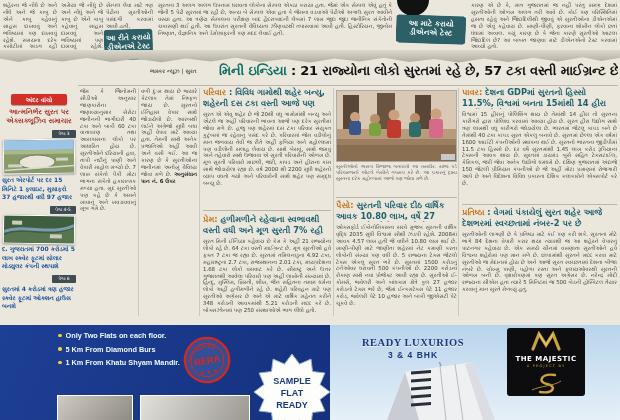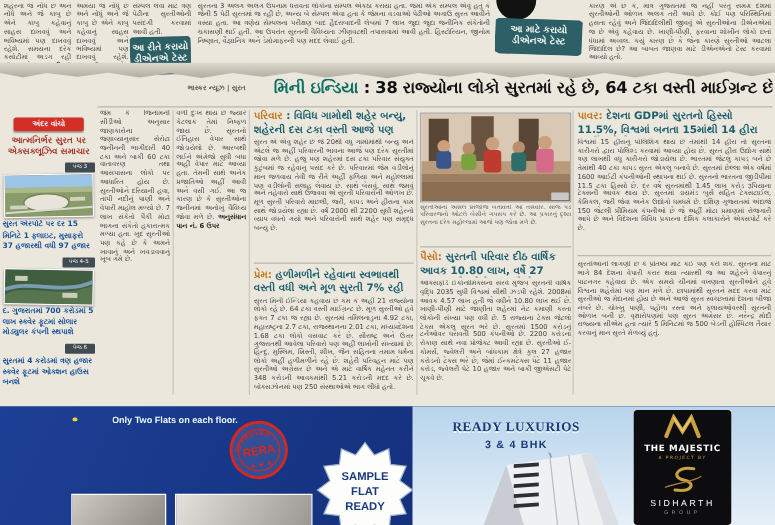--- a/index.html
+++ b/index.html
@@ -26,21 +26,21 @@
   .jump{font-weight:bold;color:#222;}
   .sb-pill{background:var(--masthead-red);color:#fff;font-size:6px;font-weight:bold;text-align:center;
            line-height:11px;border-radius:2px;box-shadow:0 1px 1px rgba(0,0,0,.3);overflow:hidden;}
   .sb-head{color:var(--sidebar-maroon);font-size:7px;line-height:9px;font-weight:bold;text-align:center;overflow:hidden;}
   .pg-tag{background:#414b52;color:#fff;font-size:4.5px;line-height:8px;text-align:center;border-radius:1px;overflow:hidden;}
   .sb-item{color:var(--link-blue);font-size:6px;line-height:8.5px;font-weight:bold;overflow:hidden;}
   .thumb{border:1.5px solid #fff;box-shadow:0 1px 2px rgba(0,0,0,.35);overflow:hidden;background:#888;}
   .ad{background:linear-gradient(115deg,#1d3f95 0%,var(--ad-navy) 55%,#102a6e 100%);overflow:hidden;}
   .bullet-row{display:flex;align-items:center;margin-bottom:4.6px;}
   .bullet-dot{width:3.5px;height:3.5px;border-radius:50%;background:var(--bullet-yellow);margin-right:4px;flex:0 0 auto;}
-  .bullet-text{color:var(--ad-text-cyan);font-size:7.3px;font-weight:bold;font-family:"Liberation Sans",sans-serif;white-space:nowrap;overflow:hidden;margin-left:24px;}
+  .bullet-text{color:var(--ad-text-cyan);font-size:7.3px;font-weight:bold;font-family:"Liberation Sans",sans-serif;white-space:nowrap;overflow:hidden;}
   .burst-text{fill:var(--burst-text-navy);font-weight:bold;font-size:9px;font-family:"Liberation Sans",sans-serif;}
   .promo1{color:#1b3878;font-size:10.5px;font-weight:800;letter-spacing:.5px;text-align:center;
           font-family:"Liberation Serif","DejaVu Serif",serif;text-shadow:0 1px 0 rgba(255,255,255,.7);white-space:nowrap;overflow:hidden;}
   .promo2{color:#1b3878;font-size:8.5px;font-weight:bold;letter-spacing:1px;text-align:center;
           font-family:Liberation Sans, sans-serif;white-space:nowrap;overflow:hidden;}
   .brand-panel{background:#0d0d0f;border-radius:3px;text-align:center;overflow:hidden;}
   .brand-name{color:#fff;font-size:7px;font-weight:bold;letter-spacing:.5px;white-space:nowrap;}
   .brand-sub{color:var(--gold);font-size:3.5px;letter-spacing:1.2px;margin-top:1px;white-space:nowrap;}
   .group-name{color:#fff;font-size:7px;letter-spacing:2px;font-family:"Liberation Sans",sans-serif;white-space:nowrap;}
   .group-sub{color:#9a9a9a;font-size:4px;letter-spacing:3px;white-space:nowrap;}
@@ -66,21 +66,21 @@
 
   <div class="abs dna-box" style="left:396px;top:15px;width:70px;height:29px;transform:rotate(1.5deg);">આ માટે કરાયો ડીએનએ ટેસ્ટ</div>
 
   <div class="abs txt" style="left:471px;top:2px;width:146px;height:52px;">કારણ એ છે કે, માત્ર ગુજરાતમાં જ નહીં પરંતુ સમગ્ર દેશમાં સુરતીઓની ઓળખ અલગ તરી આવે છે. કોઈ પણ પરિસ્થિતિમાં હસતા રહેવું અને જિંદાદિલીથી જીવવું એ સુરતીઓના ડીએનએમાં જ છે એવું કહેવાય છે. ખાણી-પીણી, ફરવાના શોખીન લોકો છતાં ધંધામાં અવ્વલ. કયું કારણ છે કે જેના કારણે સુરતીઓ આટલા જિંદાદિલ છે? આ બાબત જાણવા માટે ડીએનએનો ટેસ્ટ કરવામાં આવ્યો હતો.</div>
 
   <div class="abs torn" style="left:0;top:50px;width:620px;height:14px;"></div>
 
   <div class="abs byline" style="left:150px;top:68px;width:66px;height:10px;">ભાસ્કર ન્યૂઝ | સુરત</div>
 
   <div class="abs banner" style="left:219px;top:63px;width:399px;height:21px;">
-    <span class="accent">મિની ઇન્ડિયા</span><span> : 38 રાજ્યોના લોકો સુરતમાં રહે છે, 64 ટકા વસ્તી માઈગ્રન્ટ છે</span>
+    <span class="accent">મિની ઇન્ડિયા</span><span> : 21 રાજ્યોના લોકો સુરતમાં રહે છે, 57 ટકા વસ્તી માઈગ્રન્ટ છે</span>
   </div>
 
   <div class="abs rule-h" style="left:78px;top:85px;width:540px;"></div>
 
   <div class="abs" style="left:2px;top:92px;width:74px;height:226px;">
     <div class="abs sb-pill" style="left:9px;top:2px;width:56px;height:11px;">અંદર વાંચો</div>
     <div class="abs sb-head" style="left:0;top:16px;width:74px;height:20px;">આત્મનિર્ભર સુરત પર એક્સક્લૂઝિવ સમાચાર</div>
 
     <div class="abs pg-tag" style="right:0;top:38px;width:24px;height:8px;">પેજ 3</div>
     <div class="abs thumb" style="left:1px;top:47px;width:70px;height:33px;transform:rotate(-1deg);">
@@ -172,20 +172,23 @@
 
   <div class="abs" style="left:462px;top:87px;width:155px;height:115px;">
     <div class="sec-head" style="height:22px;">
       <span class="kw">પાવર:</span><span> દેશના GDPમાં સુરતનો હિસ્સો 11.5%, વિશ્વમાં બનતા 15માંથી 14 હીરા અહીં બને છે</span>
     </div>
     <div class="sec-body" style="height:89px;">વિશ્વમાં 15 હીરાનું પોલિશિંગ થાય છે તેમાંથી 14 હીરા તો સુરતના કારીગરો દ્વારા પોલિશ્ડ કરવામાં આવ્યા હોય છે. સુરત હીરા ઉદ્યોગ સાથે ત્રણ લાખથી વધુ કારીગરો જોડાયેલા છે. ભારતમાં જેટલુ કાપડ બને છે તેમાંથી 40 ટકા કાપડ સુરત એકલુ બનાવે છે. સુરતમાં છેલ્લા એક વર્ષમાં 1600 આઈટી કંપનીઓની સ્થાપના થઈ છે. સુરતનો ભારતના જીડીપીમાં 11.5 ટકા હિસ્સો છે. દર વર્ષે સુરતમાંથી 1.45 લાખ કરોડ રૂપિયાના ટેક્સની આવક થાય છે. સુરતમાં ડાયમંડ બુર્સ સહિત ટેક્સટાઈલ, કેમિકલ, જરી જેવા અનેક ઉદ્યોગો ધમધમે છે. દક્ષિણ ગુજરાતમાં અંદાજે 150 જેટલી પ્રીમિયમ કંપનીઓ છે જે અહીં મોટા પ્રમાણમાં રોજગારી આપે છે અને વિદેશના વિવિધ પ્રકારના દેશિક કલાકારોને એક્સપોર્ટ કરે છે.</div>
   </div>
 
   <div class="abs rule-h" style="left:462px;top:204px;width:155px;"></div>
   <div class="abs" style="left:462px;top:207px;width:155px;height:109px;">
+    <div class="sec-head" style="height:22px;">
+      <span class="kw">પ્રતિષ્ઠા</span><span> : વેગમાં પંકાયેલું સુરત શહેર આજે દેશભરમાં સ્વચ્છતામાં નંબર-2 પર છે</span>
+    </div>
     <div class="sec-body" style="height:83px;">સુરતીઓની લાગણી છે કે પ્રતિષ્ઠા માટે કંઈ પણ કરી શકે. સુરતના મોટે ભાગે 84 દેશના વેપારી કરાર થયા ત્યારથી જ આ શહેરને વેપારનું પાટનગર કહેવાય છે. એક સમયે ચીનમાં વખણાતા સુરતીઓને હવે વિશ્વના શહેરોમાં પણ માન મળે છે. છાપામાંથી સુરતને મદદ કરવા માટે સુરતીઓ જ મેદાનમાં હોય છે અને આજે સુરત સ્વચ્છતામાં દેશના બીજા નંબરે છે. ચોખ્ખુ પાણી, પહોળા રસ્તા અને ફ્લાયઓવરથી સુરતની ઓળખ બની છે. વૃક્ષારોપણમાં પણ સુરત અગ્રેસર છે. નરેન્દ્ર મોદી રાજ્યના સીએમ હતા ત્યારે 5 મિનિટમાં જ 500 બેડની હોસ્પિટલ તૈયાર કરવાનું માન સુરતે મેળવ્યું હતું.</div>
   </div>
 
   <div class="abs ad" style="left:0;top:325px;width:620px;height:95px;">
 
     <div class="abs" style="left:330px;top:0;width:290px;height:95px;background:linear-gradient(180deg,#b8d4ec,#e6f0f8);"></div>
     <svg class="abs" style="left:345px;top:37px;" width="195" height="58" viewBox="0 0 195 58">
       <polygon points="60,10 128,0 150,58 42,58" fill="#eef0f2"></polygon>
       <polygon points="60,10 74,58 42,58" fill="#c9ccd2"></polygon>
       <polygon points="128,0 150,58 138,58 120,2" fill="#dadde2"></polygon>
@@ -201,20 +204,28 @@
           <line x1="110" y1="2" x2="118" y2="58"></line>
       </g>
       <line x1="96" y1="4" x2="92" y2="-6" stroke="#9aa0aa" stroke-width="1.5"></line>
     </svg>
 
     <div class="abs" style="left:58px;top:6px;width:150px;">
       <div class="bullet-row">
           <span class="bullet-dot"></span>
           <span class="bullet-text">Only Two Flats on each floor.</span>
         </div>
+      <div class="bullet-row">
+          <span class="bullet-dot"></span>
+          <span class="bullet-text">5 Km From Diamond Burs</span>
+        </div>
+      <div class="bullet-row">
+          <span class="bullet-dot"></span>
+          <span class="bullet-text">1 Km From Khatu Shyam Mandir.</span>
+        </div>
     </div>
 
     <div class="abs photo-ph" style="left:57px;top:70px;width:74px;height:25px;background:linear-gradient(135deg,#cfcac2,#8e8a84);"></div>
     <div class="abs photo-ph" style="left:140px;top:70px;width:108px;height:25px;background:linear-gradient(120deg,#e3e1dc,#9b9893);"></div>
 
     <svg class="abs" style="left:183px;top:11px;transform:rotate(-10deg);" width="48" height="48" viewBox="0 0 52 52">
       <circle cx="26" cy="26" r="24" fill="rgba(255,255,255,.12)" stroke="var(--rera-red)" stroke-width="2.5"></circle>
       <circle cx="26" cy="26" r="18" fill="none" stroke="var(--rera-red)" stroke-width="1"></circle>
       <defs>
           <path id="arcTop" d="M9,30 A17,17 0 0 1 43,30"></path>
@@ -229,21 +240,21 @@
     <svg class="abs" style="left:252px;top:27px;" width="80" height="80" viewBox="0 0 80 80">
       <polygon points="78,40 68,47.5 72.9,59 60.5,60.5 59,72.9 47.5,68 40,78 32.5,68 21.1,72.9 19.5,60.5 7.1,59 12,47.5 2,40 12,32.5 7.1,21 19.5,19.5 21.1,7.1 32.5,12 40,2 47.5,12 59,7.1 60.5,19.5 72.9,21 68,32.5" fill="#fdfdfb" stroke="#9db3c9" stroke-width="1"></polygon>
       <text x="40" y="32" text-anchor="middle" class="burst-text">SAMPLE</text>
       <text x="40" y="44" text-anchor="middle" class="burst-text">FLAT</text>
       <text x="40" y="56" text-anchor="middle" class="burst-text">READY</text>
     </svg>
 
     <div class="abs promo1" style="left:337px;top:12px;width:152px;">READY LUXURIOS</div>
     <div class="abs promo2" style="left:337px;top:25px;width:152px;">3 &amp; 4 BHK</div>
 
-    <div class="abs brand-panel" style="left:507px;top:3px;width:78px;height:92px;">
+    <div class="abs brand-panel" style="left:507px;top:3px;width:78px;height:68px;">
       <svg width="34" height="20" viewBox="0 0 34 20" style="margin-top:3px;">
         <path d="M4,18 L10,3 L17,14 L24,3 L30,18" stroke="var(--gold)" stroke-width="3.2" fill="none" stroke-linecap="round"></path>
         <path d="M10,3 L17,14 L24,3" stroke="#e8c974" stroke-width="1.2" fill="none"></path>
       </svg>
       <div class="brand-name">THE MAJESTIC</div>
       <div class="brand-sub">A PROJECT BY</div>
       <svg width="36" height="26" viewBox="0 0 36 26" style="margin-top:2px;">
         <path d="M27,5 C13,3 9,12 19,14 C29,16 26,24 12,22" stroke="var(--gold)" stroke-width="2.4" fill="none" stroke-linecap="round"></path>
         <path d="M4,20 C12,16 26,16 33,11" stroke="#a8853a" stroke-width="1" fill="none"></path>
       </svg>

